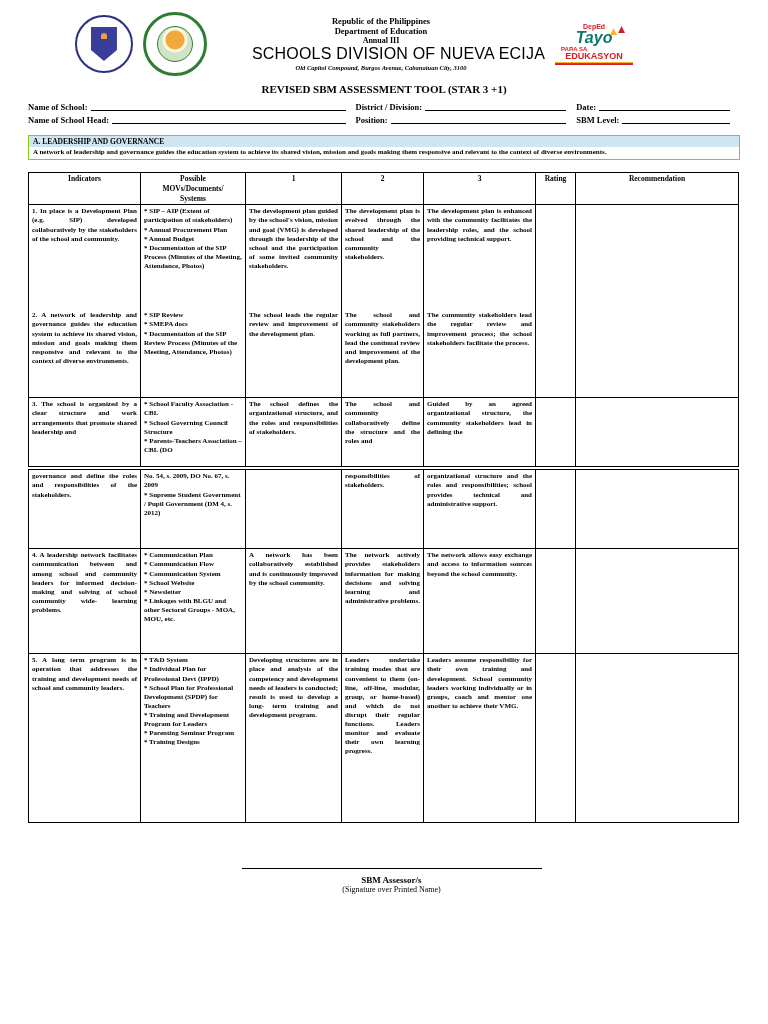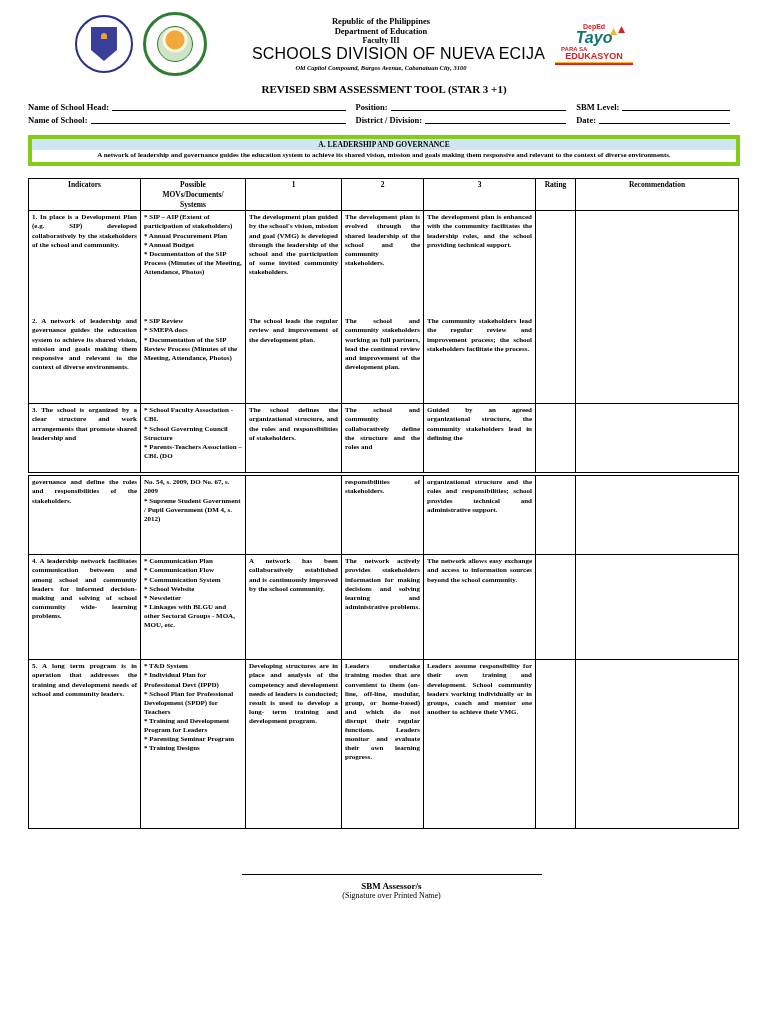--- a/index.html
+++ b/index.html
@@ -37,21 +37,21 @@
   .tayo-bar{height:3px;margin-top:1px;
        background:linear-gradient(#f7b32b 0 1px,#1b75bb 1px 2px,#d12026 2px 3px);}
   
   .doc-title{text-align:center;font-weight:bold;font-size:11px;margin-top:7px;}
   .form{margin:6px 28px 0;font-weight:bold;font-size:8.5px;}
   .form-row{display:flex;margin-top:2px;}
   .f-cell{display:flex;align-items:flex-end;}
   .f-c1{width:46%;}.f-c2{width:31%;}.f-c3{width:23%;}
   .blank{flex:1 1 auto;border-bottom:1px solid #000;height:9px;margin:0 10px 1px 3px;}
   
-  .section{margin:10px 28px 12px;border:4px solid #84cc16;font-size:7px;text-align:center;}
+  .section{margin:10px 28px 12px;border:1px solid #84cc16;font-size:7px;}
   .section-head{background:#cfe6f2;font-weight:bold;font-size:7.5px;padding:1px 4px;}
   .section-desc{padding:1px 4px 2px;font-weight:bold;line-height:1.3;}
   
   table.t{border-collapse:collapse;margin:2px 28px 0;table-layout:fixed;width:710px;}
   .t th,.t td{border:1px solid #000;vertical-align:top;padding:2px 3px;
        font-size:7px;font-weight:bold;line-height:1.3;}
   .t th{text-align:center;font-size:7.5px;padding:1px 2px;white-space:pre-line;}
   .t td.ind,.t td.lvl{text-align:justify;}
   .t td.movs{text-align:left;white-space:pre-line;}
   .t2{margin-top:40px;}
@@ -75,21 +75,21 @@
       <div class="shield">
         <div class="torch"></div>
       </div>
     </div>
     <div class="seal seal-division">
       <div class="sun"></div>
     </div>
     <div class="hdr-text">
       <div class="hdr-line1">Republic of the Philippines</div>
       <div class="hdr-line2">Department of Education</div>
-      <div class="hdr-line3">Faculty III</div>
+      <div class="hdr-line3">Annual III</div>
       <div class="hdr-division">SCHOOLS DIVISION OF NUEVA ECIJA</div>
       <div class="hdr-address">Old Capitol Compound, Burgos Avenue, Cabanatuan City, 3100</div>
     </div>
     <div class="tayo">
       <div class="tayo-deped">DepEd</div>
       <div class="tayo-word">
         <span>Tayo</span>
         <span class="tayo-fig"></span>
         <span class="tayo-fig2"></span>
       </div>
@@ -97,43 +97,43 @@
       <div class="tayo-eduk">EDUKASYON</div>
       <div class="tayo-bar"></div>
     </div>
   </div>
 
   <div class="doc-title">REVISED SBM ASSESSMENT TOOL (STAR 3 +1)</div>
 
   <div class="form">
     <div class="form-row">
       <div class="f-cell f-c1">
+        <span>Name of School:</span>
+        <span class="blank"></span>
+      </div>
+      <div class="f-cell f-c2">
+        <span>District / Division:</span>
+        <span class="blank"></span>
+      </div>
+      <div class="f-cell f-c3">
+        <span>Date:</span>
+        <span class="blank"></span>
+      </div>
+    </div>
+    <div class="form-row">
+      <div class="f-cell f-c1">
         <span>Name of School Head:</span>
         <span class="blank"></span>
       </div>
       <div class="f-cell f-c2">
         <span>Position:</span>
         <span class="blank"></span>
       </div>
       <div class="f-cell f-c3">
         <span>SBM Level:</span>
-        <span class="blank"></span>
-      </div>
-    </div>
-    <div class="form-row">
-      <div class="f-cell f-c1">
-        <span>Name of School:</span>
-        <span class="blank"></span>
-      </div>
-      <div class="f-cell f-c2">
-        <span>District / Division:</span>
-        <span class="blank"></span>
-      </div>
-      <div class="f-cell f-c3">
-        <span>Date:</span>
         <span class="blank"></span>
       </div>
     </div>
   </div>
 
   <div class="section">
     <div class="section-head">A. LEADERSHIP AND GOVERNANCE</div>
     <div class="section-desc">A network of leadership and governance guides the education system to achieve its shared vision, mission and goals making them responsive and relevant to the context of diverse environments.</div>
   </div>
 

